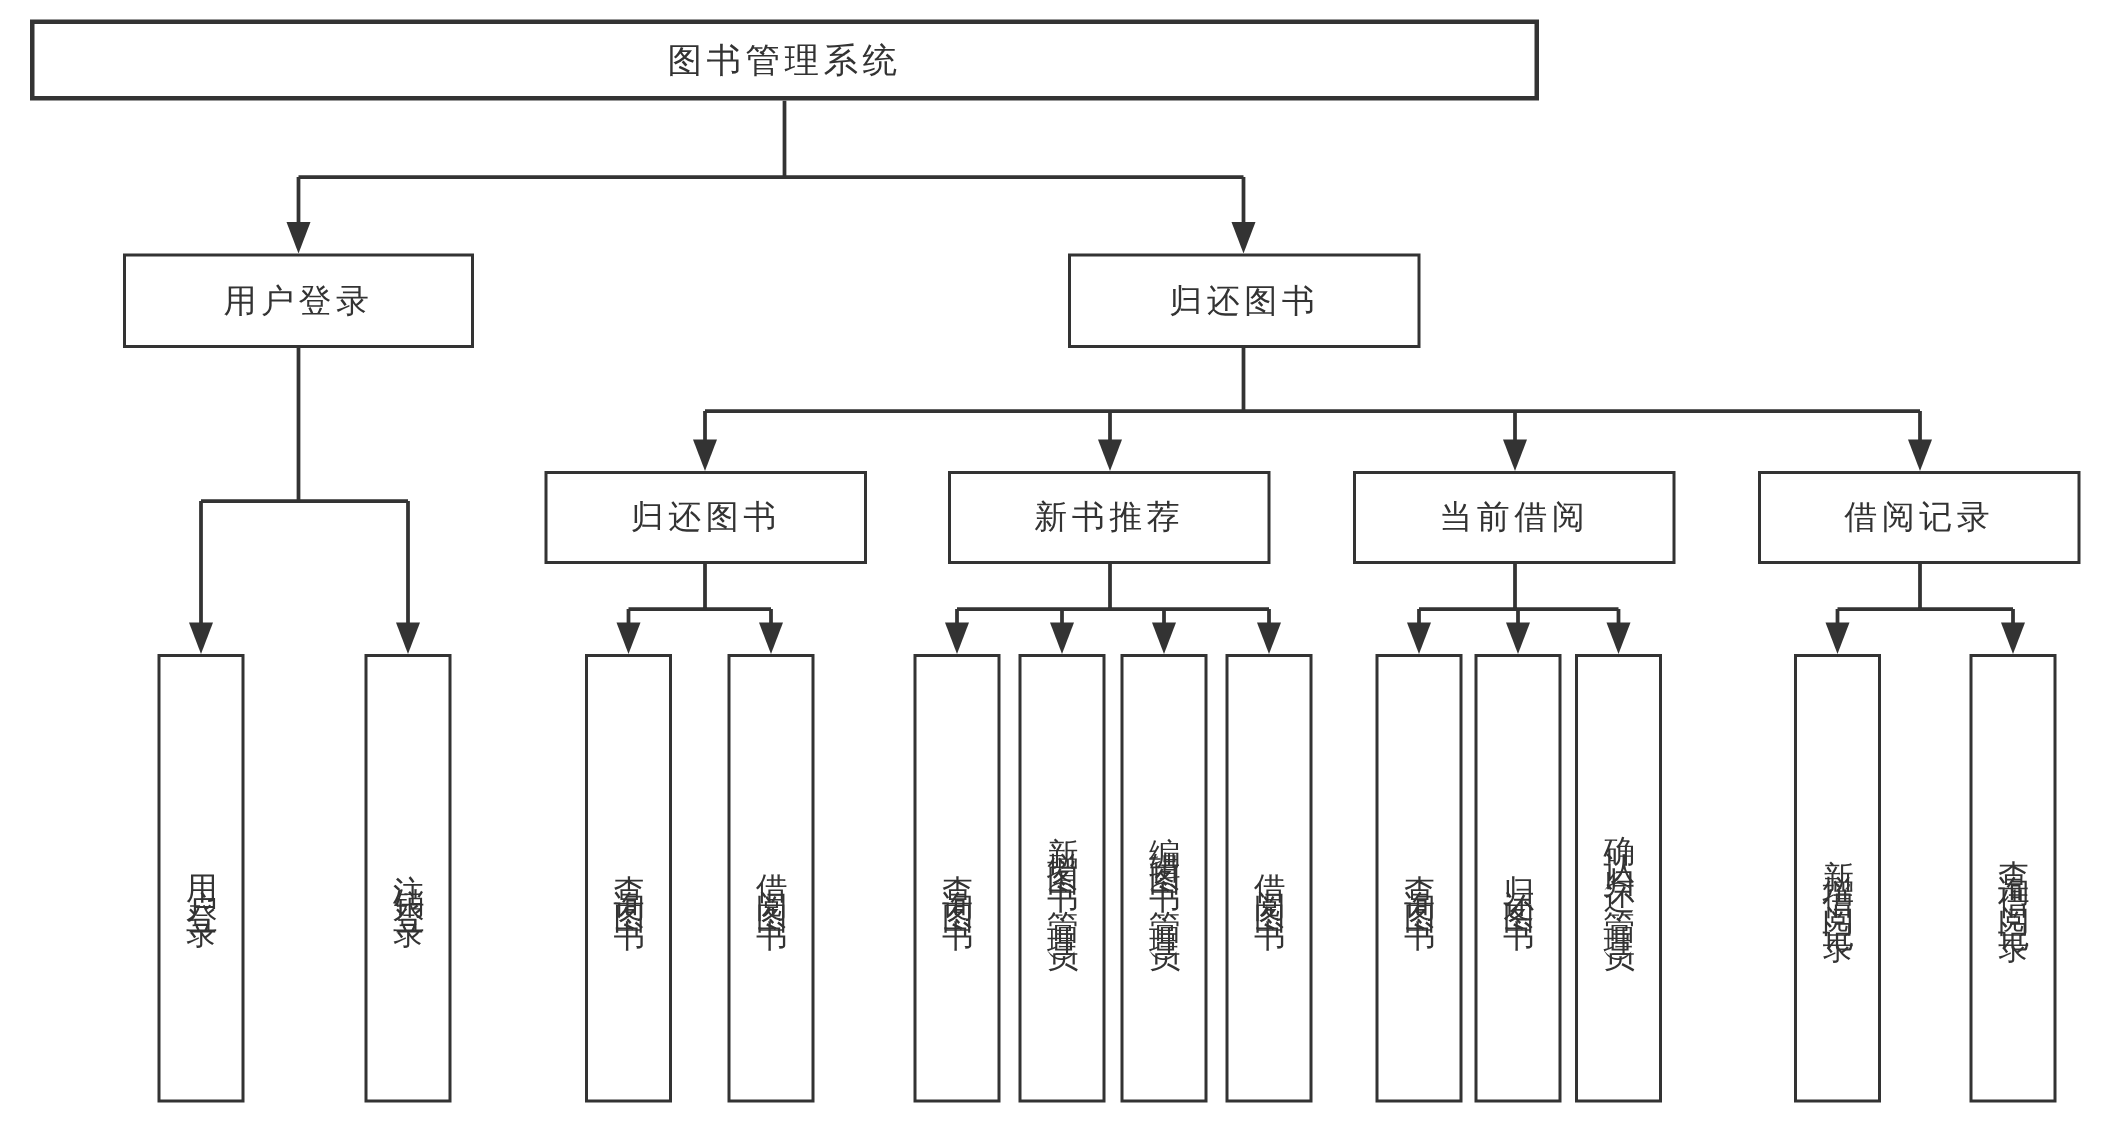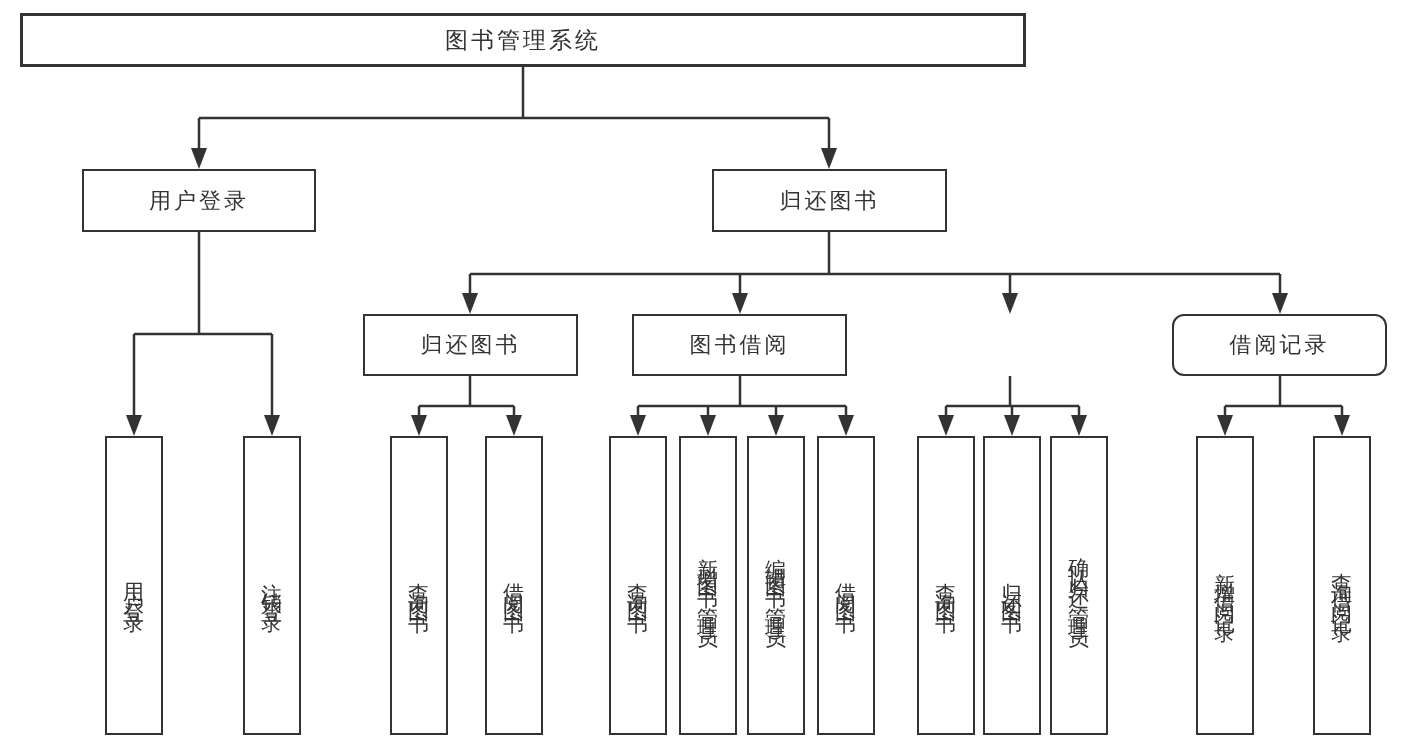--- a/index.html
+++ b/index.html
@@ -92,22 +92,23 @@
       <polygon points="1334,415 1350,415 1342,436"></polygon>
     </g>
   </svg>
 
   <div class="node hnode root" style="left:20px; top:13px; width:1006px; height:54px;">图书管理系统</div>
 
   <div class="node hnode" style="left:82px; top:169px; width:234px; height:63px;">用户登录</div>
   <div class="node hnode" style="left:712px; top:169px; width:235px; height:63px;">归还图书</div>
 
   <div class="node hnode" style="left:363px; top:314px; width:215px; height:62px;">归还图书</div>
-  <div class="node hnode" style="left:632px; top:314px; width:215px; height:62px;">图书借阅</div>
-  <div class="node hnode" style="left:1172px; top:314px; width:215px; height:62px;border-radius:12px;">借阅记录</div>
+  <div class="node hnode" style="left:632px; top:314px; width:215px; height:62px;">新书推荐</div>
+  <div class="node hnode" style="left:902px; top:314px; width:215px; height:62px;">当前借阅</div>
+  <div class="node hnode" style="left:1172px; top:314px; width:215px; height:62px;">借阅记录</div>
 
   <div class="node leaf" style="left:105px; top:436px; width:58px; height:299px;">
     <span class="vtext">用户登录</span>
   </div>
   <div class="node leaf" style="left:243px; top:436px; width:58px; height:299px;">
     <span class="vtext">注销登录</span>
   </div>
 
   <div class="node leaf" style="left:390px; top:436px; width:58px; height:299px;">
     <span class="vtext">查询图书</span>

